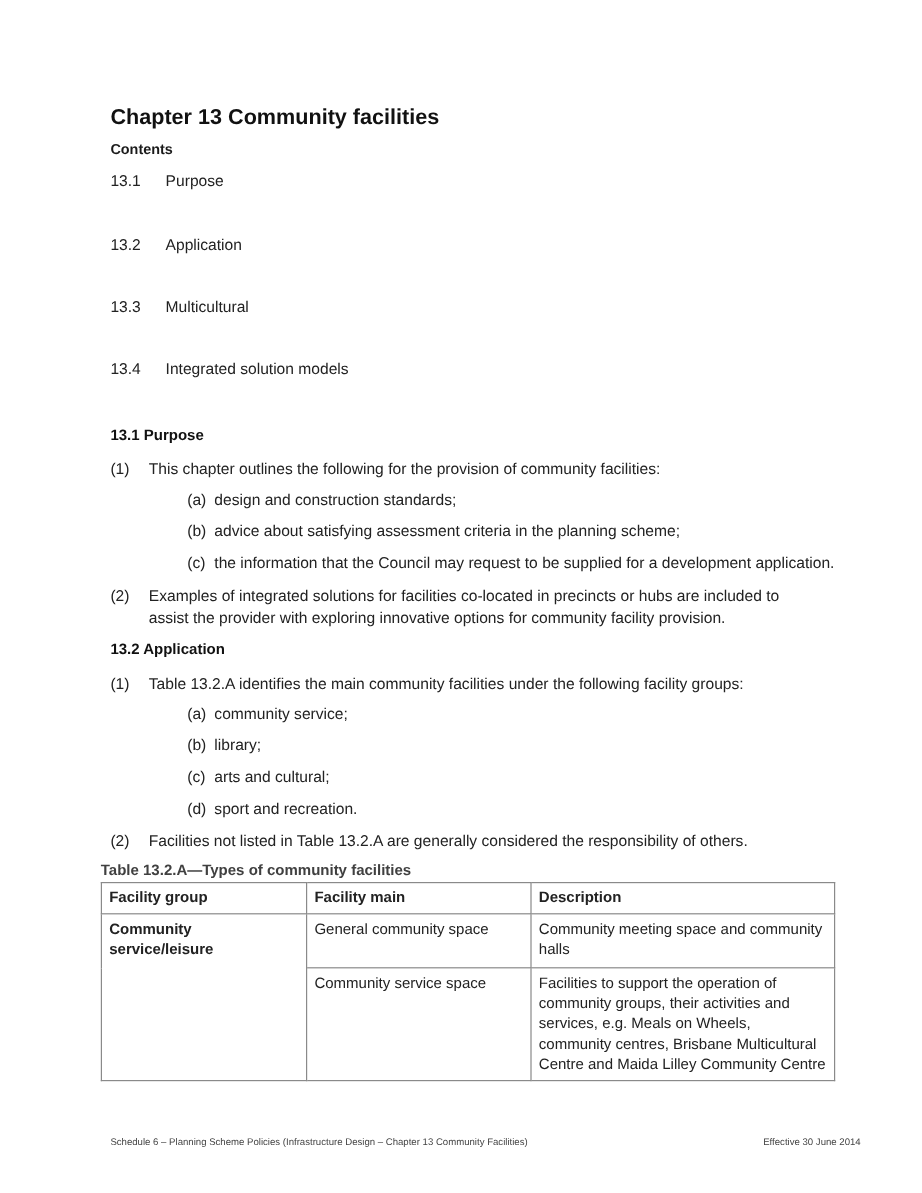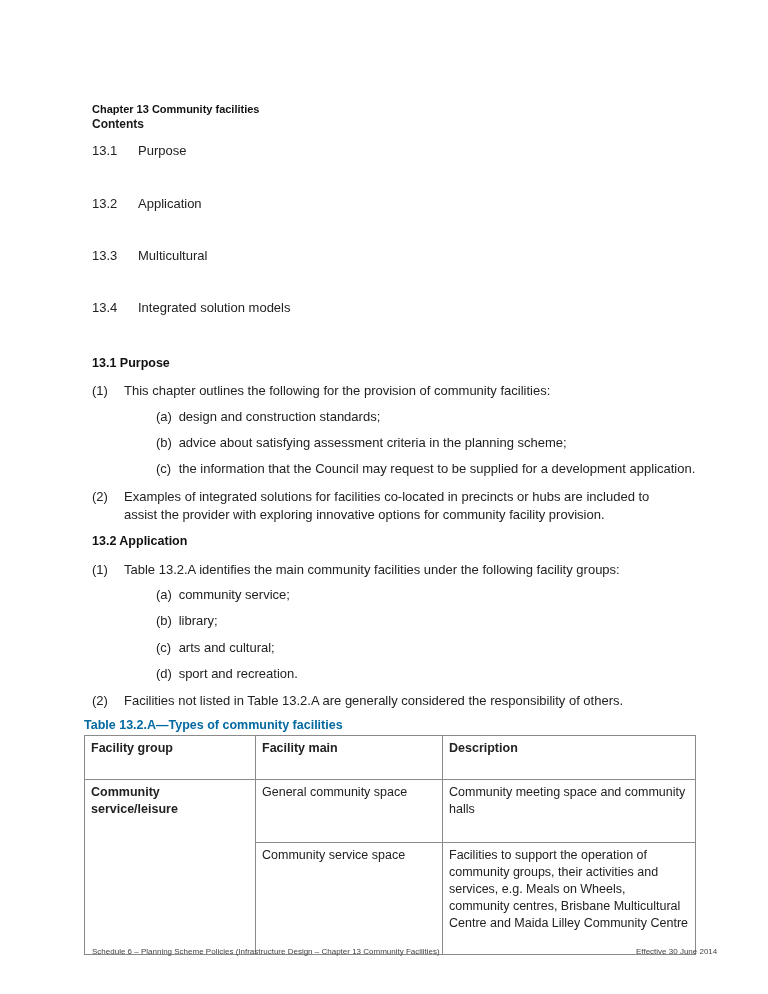--- a/index.html
+++ b/index.html
@@ -1,32 +1,32 @@
 <!DOCTYPE html>
 <html><head>
 <meta charset="utf-8">
 <style>
   html, body { margin: 0; padding: 0; background: #ffffff; }
   body { width: 768px; height: 994px; position: relative; overflow: hidden;
          font-family: "Liberation Sans", sans-serif; color: #1a1a1a; }
   .abs { position: absolute; white-space: nowrap; }
-  .title { left: 92px; top: 87px; font-size: 11px; font-weight: bold; color: #111; margin-top: 16px; }
+  .title { left: 92px; top: 87px; font-size: 18px; font-weight: bold; color: #111; }
   .contents-label { left: 92px; top: 117px; font-size: 12px; font-weight: bold; }
   .toc-row { left: 92px; font-size: 13px; color: #222; }
   .toc-num { display: inline-block; width: 46px; }
   .h2 { left: 92px; font-size: 12.5px; font-weight: bold; color: #111; }
   .para { left: 92px; font-size: 13px; color: #222; line-height: 18px; }
   .para .pnum { display: inline-block; width: 32px; vertical-align: top; }
   .para .ptext { display: inline-block; white-space: normal; width: 560px; vertical-align: top; }
   .sub { left: 124px; font-size: 13px; color: #222; margin-left: 32px; }
   .sub .snum { display: inline-block; width: 19px; }
-  .table-title { left: 84px; top: 718px; font-size: 12.5px; font-weight: bold; color: #0369a1; }
+  .table-title { left: 84px; top: 718px; font-size: 12.5px; font-weight: bold; color: #404040; }
   table.ft { position: absolute; left: 84px; top: 735px; width: 612px;
              border-collapse: collapse; font-size: 12.5px; color: #222; }
-  table.ft td, table.ft th { border: 1px solid #8a8a8a; padding: 4px 6px 22px 6px;
+  table.ft td, table.ft th { border: 1px solid #8a8a8a; padding: 4px 6px 4px 6px;
              vertical-align: top; text-align: left; line-height: 17px; }
   table.ft th { font-weight: bold; height: 14px; }
   table.ft td.group { font-weight: bold; border-bottom: 1px solid #8a8a8a; }
   .col1 { width: 158px; } .col2 { width: 174px; } .col3 { width: 240px; margin-left: 10px; }
   .footer-left { left: 92px; top: 947px; font-size: 8px; color: #444; }
   .footer-right { left: 620px; top: 947px; font-size: 8px; color: #444; padding-left: 16px; }
 </style>
 </head>
 <body>
 

